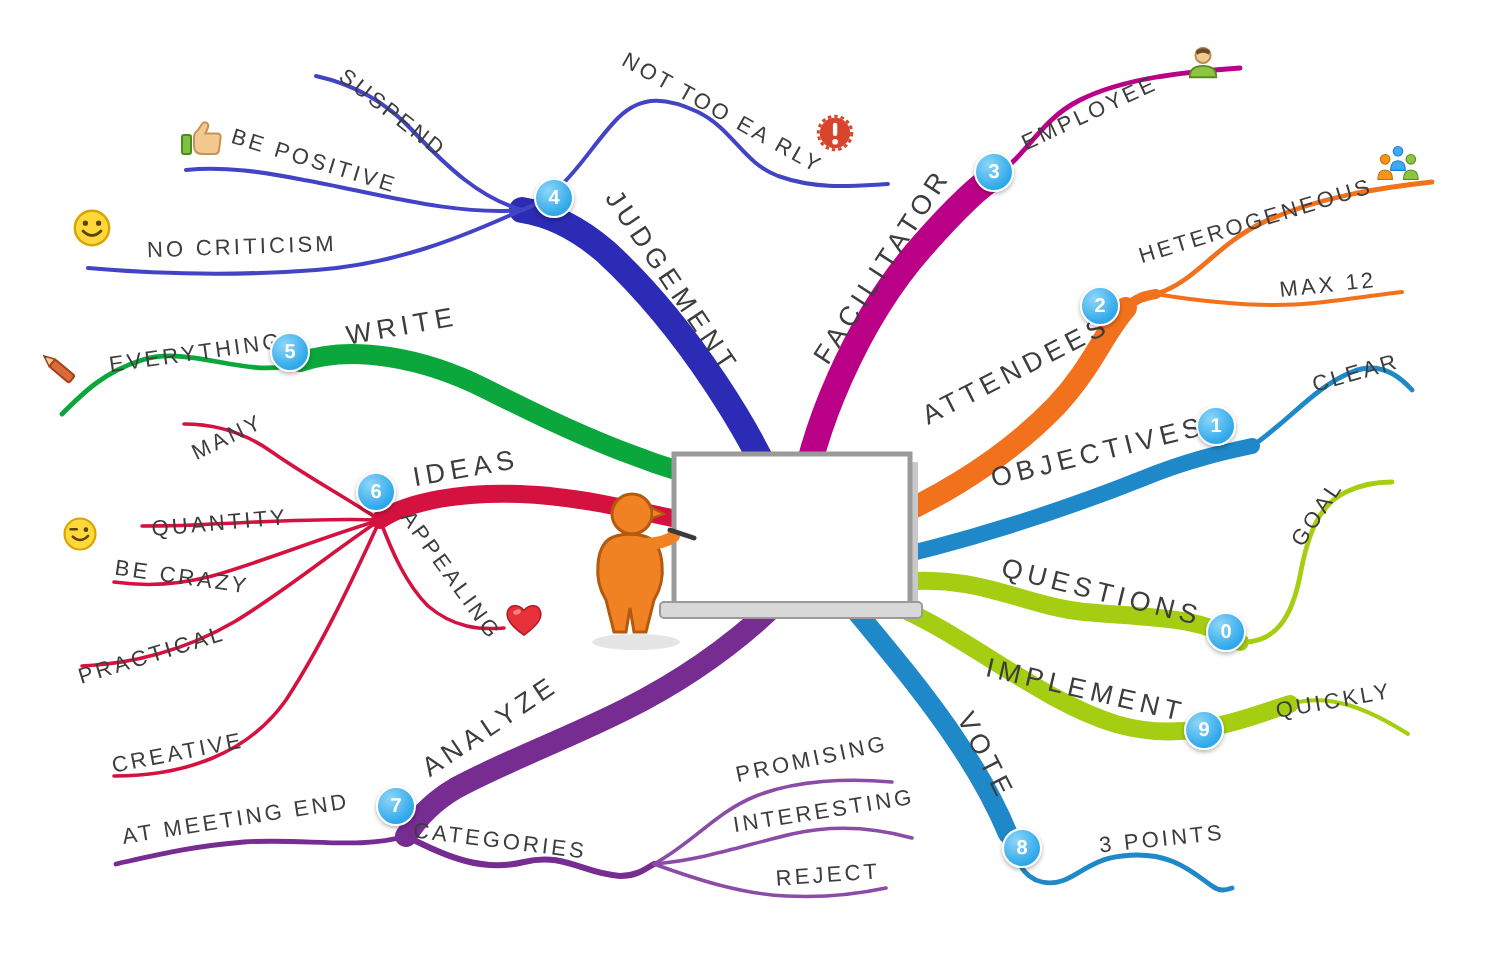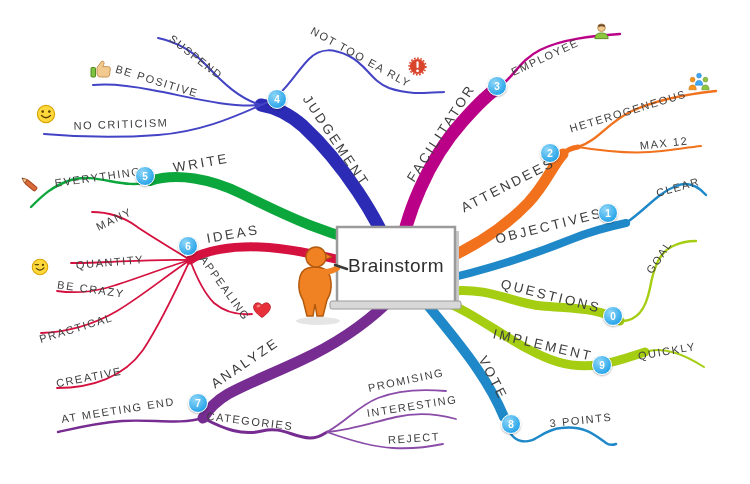--- a/index.html
+++ b/index.html
@@ -81,21 +81,20 @@
     <g>
       <ellipse cx="318" cy="321" rx="22" ry="4" fill="rgba(0,0,0,0.1)"></ellipse>
       <path d="M308 268 q-8 2 -9 14 q-1 10 4 18 l4 16 h6 l2 -12 2 12 h6 l4 -16 q5 -8 4 -18 q-1 -12 -9 -14 q-7 -2 -14 0 z" fill="#F08224" stroke="#B35A0E" stroke-width="1.5"></path>
       <path d="M322 272 q10 0 15 -4" stroke="#F08224" stroke-width="6" stroke-linecap="round" fill="none"></path>
       <circle cx="316" cy="257" r="10" fill="#F08224" stroke="#B35A0E" stroke-width="1.5"></circle>
       <path d="M326 254 l6 3 -6 2 z" fill="#F08224" stroke="#B35A0E" stroke-width="1"></path>
       <path d="M335 265 l12 4" stroke="#3a3a3a" stroke-width="2.5" stroke-linecap="round"></path>
     </g>
   </svg>
 
-  <div class="center-title">Brainstorm</div>
 
   <div class="lbl main" style="left:551px;top:296px;--r:14deg">QUESTIONS</div>
   <div class="lbl main" style="left:549px;top:226px;--r:-14deg">OBJECTIVES</div>
   <div class="lbl main" style="left:508px;top:185px;--r:-27deg">ATTENDEES</div>
   <div class="lbl main" style="left:441px;top:133px;--r:-57deg">FACILITATOR</div>
   <div class="lbl main" style="left:336px;top:141px;--r:56deg">JUDGEMENT</div>
   <div class="lbl main" style="left:201px;top:163px;--r:-10deg">WRITE</div>
   <div class="lbl main" style="left:233px;top:234px;--r:-10deg">IDEAS</div>
   <div class="lbl main" style="left:245px;top:363px;--r:-34deg">ANALYZE</div>
   <div class="lbl main" style="left:493px;top:378px;--r:63deg">VOTE</div>

